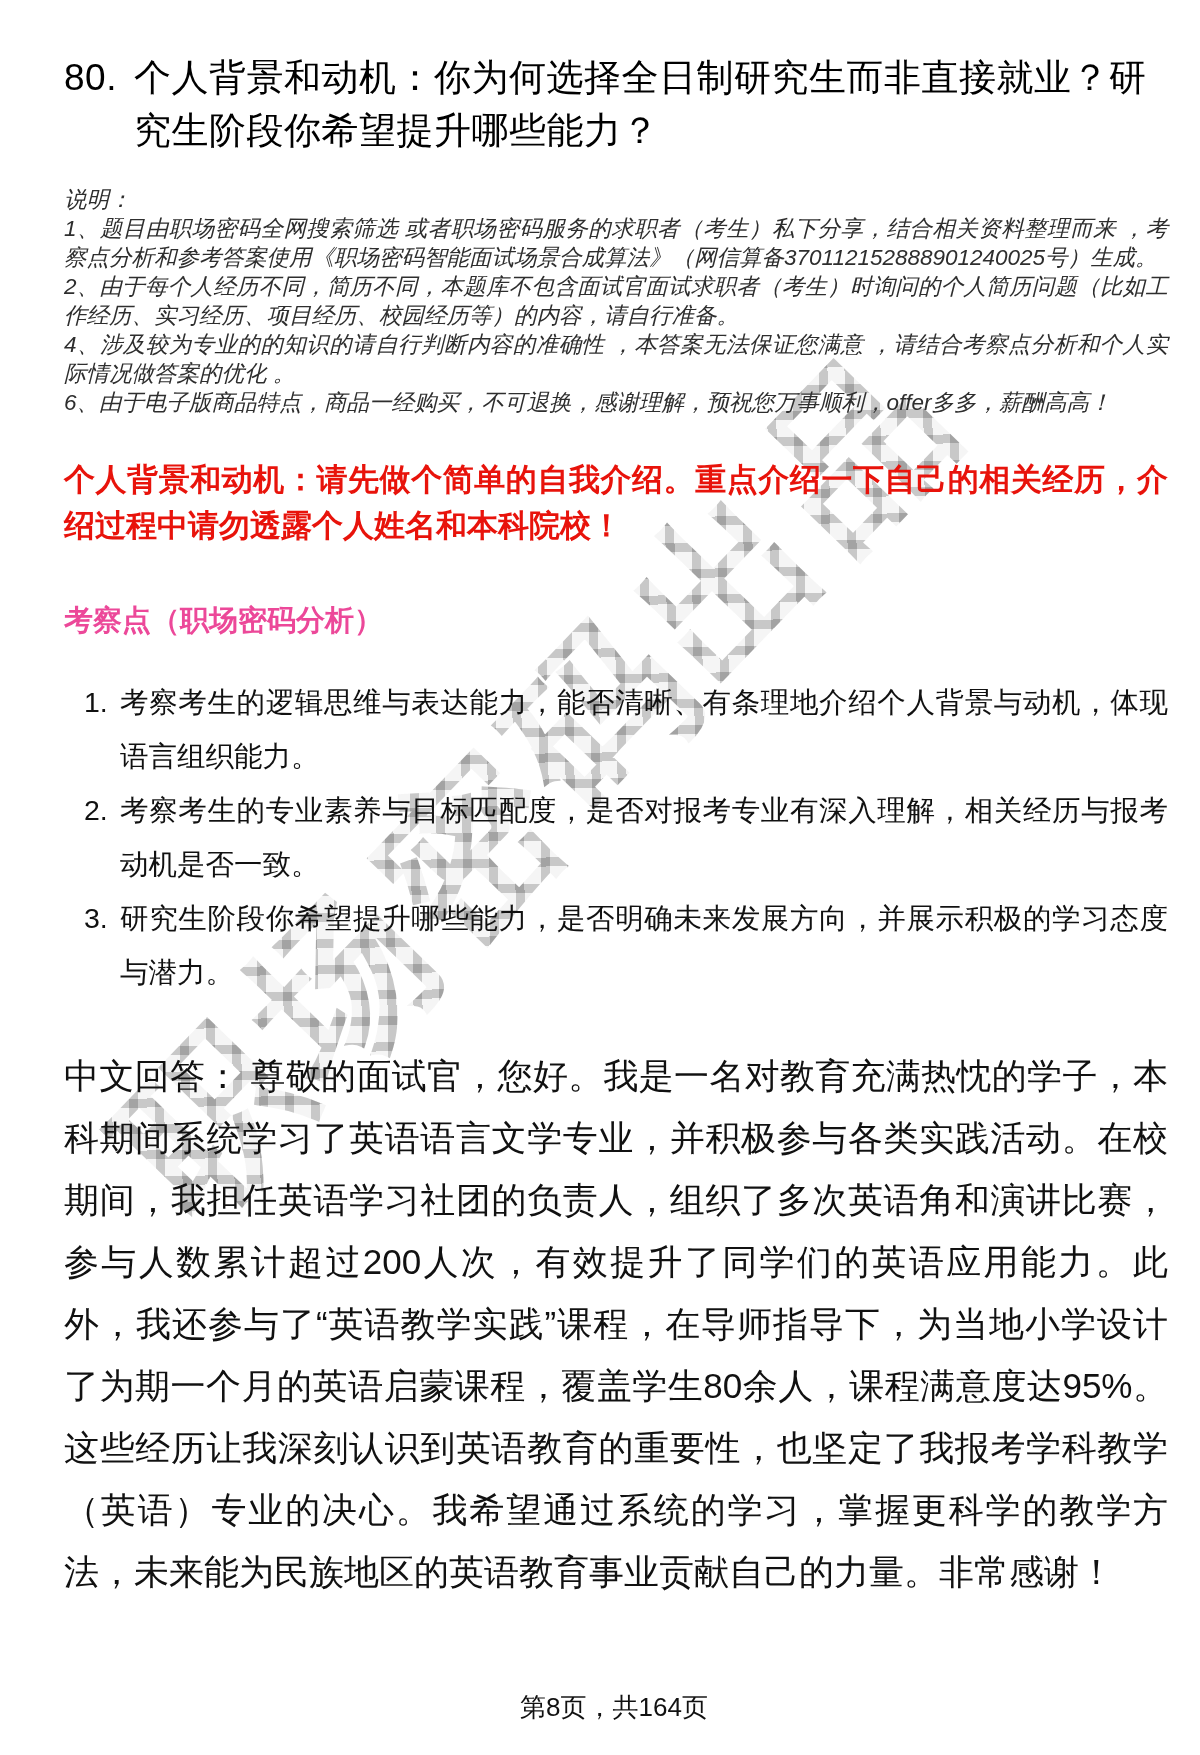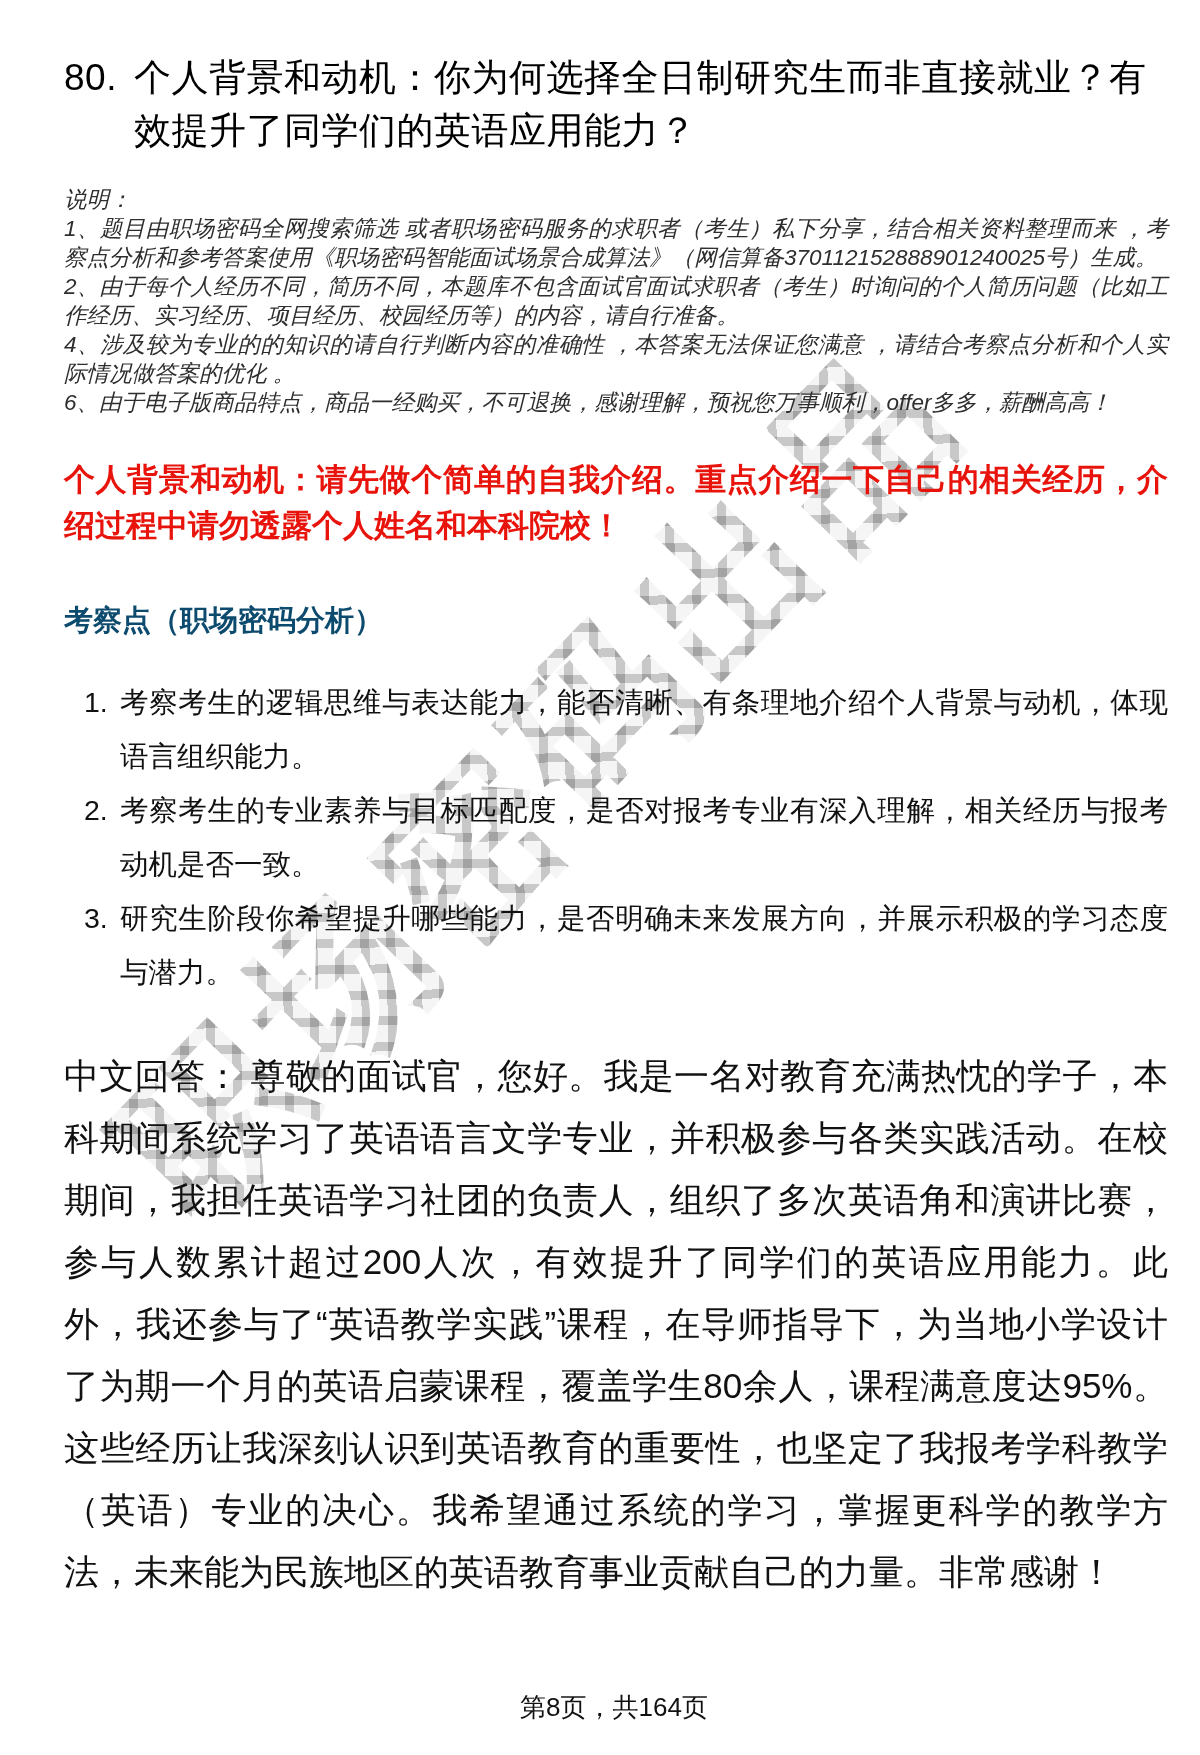--- a/index.html
+++ b/index.html
@@ -61,21 +61,21 @@
     font-size: 31px;
     font-weight: bold;
     line-height: 46px;
     color: #e8130b;
     text-align: justify;
   }
   .analysis-heading {
     margin-top: 52px;
     font-size: 29px;
     font-weight: bold;
-    color: #0c4a6e;
+    color: #ec4899;
   }
   .analysis-list {
     margin-top: 34px;
     font-size: 28.5px;
     line-height: 54px;
     color: #111111;
   }
   .analysis-item { display: flex; }
   .ai-num { flex: 0 0 36px; margin-left: 20px; }
   .ai-text { flex: 1; text-align: justify; }
@@ -102,21 +102,21 @@
 <body>
 
 <div class="page">
 
   <div class="watermark">职场密码出品</div>
 
   <div class="content">
 
     <div class="question-title">
       <span class="q-num">80.</span>
-      <span class="q-text">个人背景和动机：你为何选择全日制研究生而非直接就业？有效提升了同学们的英语应用能力？</span>
+      <span class="q-text">个人背景和动机：你为何选择全日制研究生而非直接就业？研究生阶段你希望提升哪些能力？</span>
     </div>
 
     <div class="notice">
       <div>说明：</div>
       <div>1、题目由职场密码全网搜索筛选 或者职场密码服务的求职者（考生）私下分享，结合相关资料整理而来 ，考察点分析和参考答案使用《职场密码智能面试场景合成算法》（网信算备370112152888901240025号）生成。</div>
       <div>2、由于每个人经历不同，简历不同，本题库不包含面试官面试求职者（考生）时询问的个人简历问题（比如工作经历、实习经历、项目经历、校园经历等）的内容，请自行准备。</div>
       <div>4、涉及较为专业的的知识的请自行判断内容的准确性 ，本答案无法保证您满意 ，请结合考察点分析和个人实际情况做答案的优化 。</div>
       <div>6、由于电子版商品特点，商品一经购买，不可退换，感谢理解，预祝您万事顺利，offer多多，薪酬高高！</div>
     </div>
 

